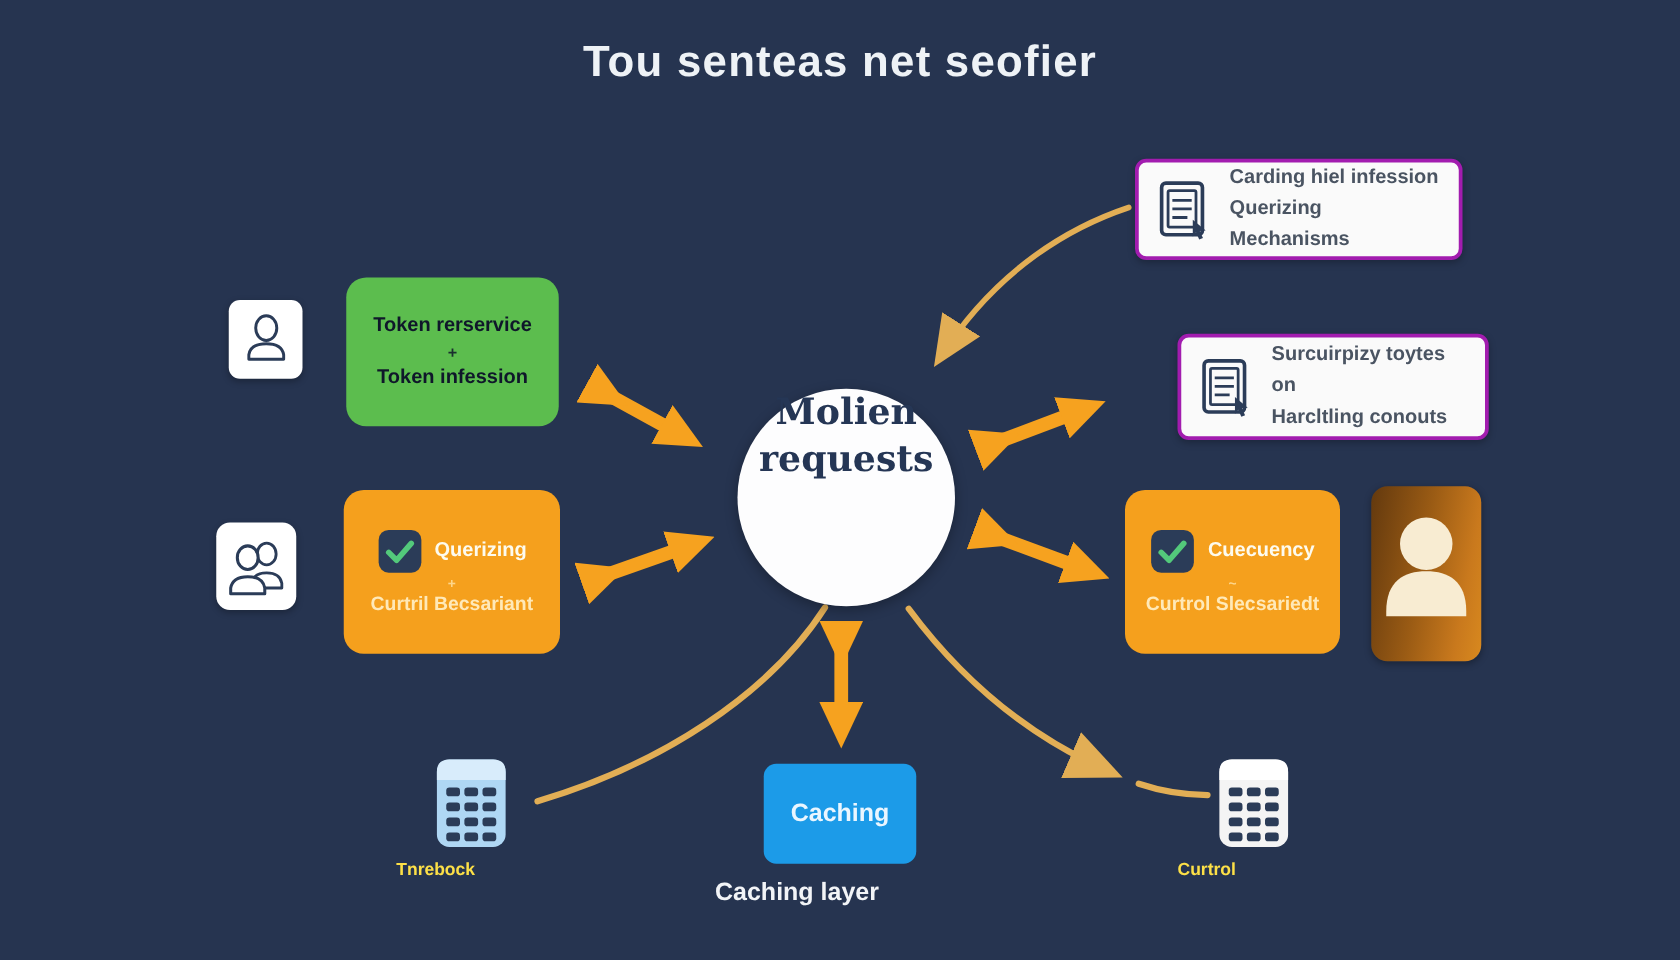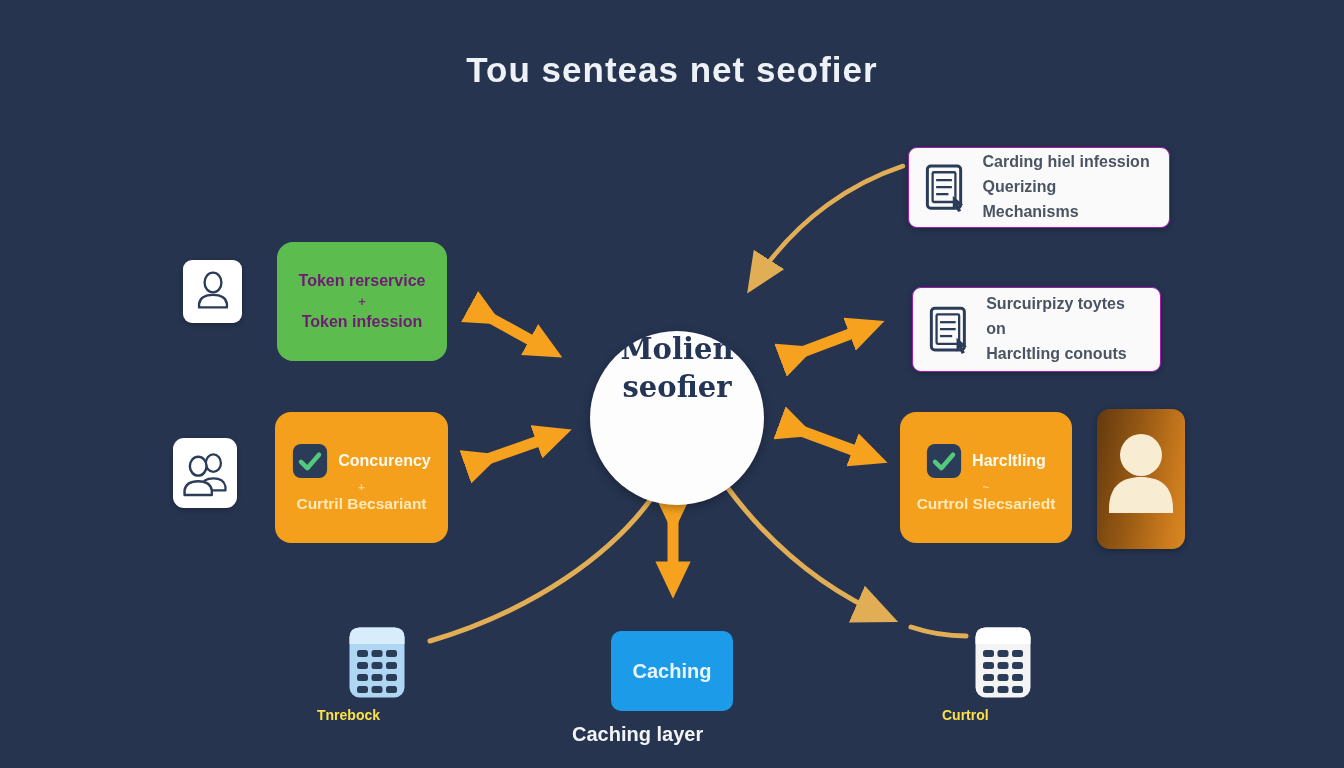--- a/index.html
+++ b/index.html
@@ -1,52 +1,52 @@
 <!DOCTYPE html>
 <html><head>
 <meta charset="utf-8">
 <style>
   html,body{margin:0;padding:0;background:#1d2940;}
   .stage{
     position:relative;width:1344px;height:768px;overflow:hidden;
     background:#263450;
     font-family:"Liberation Sans", sans-serif;
   }
-  .abs{position:absolute;margin-top:20px;}
+  .abs{position:absolute;}
   .title{
     left:0;top:30px;width:100%;text-align:center;
     color:#EEF2F6;font-size:35px;font-weight:700;letter-spacing:1px;
   }
   svg.overlay{position:absolute;left:0;top:0;pointer-events:none;}
 
   
   .node{box-sizing:border-box;display:flex;flex-direction:column;align-items:center;justify-content:center;text-align:center;}
   .green-node{
     left:277px;top:222px;width:170px;height:119px;border-radius:16px;
-    background:#5CBD4E;color:#701a75;font-size:16px;font-weight:700;
+    background:#5CBD4E;color:#0f172a;font-size:16px;font-weight:700;
   }
   .green-node .plus{font-size:13px;margin:4px 0;opacity:.85;}
   .orange-node{
     border-radius:16px;background:#F5A01D;font-weight:700;
   }
   .orange-left{left:275px;top:392px;width:173px;height:131px;}
   .orange-right{left:900px;top:392px;width:172px;height:131px;}
   .orange-row{display:flex;align-items:center;gap:10px;justify-content:center;}
   .orange-title{color:#FDFBEF;font-size:16px;}
   .orange-divider{color:#FFE3A6;font-size:11px;line-height:10px;margin:3px 0;opacity:.8;}
   .orange-sub{color:#FFE9B8;font-size:15.5px;text-align:right;}
   .checkbox{width:36px;height:36px;flex:0 0 auto;}
 
   .white-node{
-    background:#FAFAFA;border-radius:9px;border:1px solid #a21caf;
+    background:#FAFAFA;border-radius:9px;border:3px solid #a21caf;
     box-shadow:0 2px 6px rgba(0,0,0,.25);
     display:flex;align-items:center;gap:14px;box-sizing:border-box;padding:17px 14px;
   }
   .white-top{left:908px;top:127px;width:262px;height:81px;}
-  .white-mid{left:912px;top:267px;width:249px;height:85px;}
+  .white-mid{left:942px;top:267px;width:249px;height:85px;}
   .white-node .txt{color:#4A5462;font-size:16px;font-weight:600;line-height:1.55;text-align:left;}
   .doc-icon{width:46px;height:52px;flex:0 0 aupx;}
 
   .center-circle{
     left:590px;top:311px;width:174px;height:174px;border-radius:50%;
     background:#FDFDFE;display:flex;flex-direction:column;align-items:center;justify-content:flex-start;
     box-shadow:0 3px 10px rgba(0,0,0,.3);
     color:#253655;font-family:"DejaVu Serif","Liberation Serif",serif;
     font-weight:700;font-size:29px;line-height:1.3;text-align:center;
   }
@@ -127,29 +127,29 @@
     <div class="plus">+</div>
     <div>Token infession</div>
   </div>
 
   <div class="abs node orange-node orange-left">
     <div class="orange-row">
       <svg class="checkbox" viewBox="0 0 40 40">
         <rect x="1" y="1" width="38" height="38" rx="9" fill="#2B3C58"></rect>
         <path d="M10 21 L17 28 L30 13" stroke="#53C97B" stroke-width="5" fill="none" stroke-linecap="round" stroke-linejoin="round"></path>
       </svg>
-      <span class="orange-title">Concurency</span>
+      <span class="orange-title">Querizing</span>
     </div>
     <div class="orange-divider">+</div>
     <div class="orange-sub">Curtril Becsariant</div>
   </div>
 
   <div class="abs center-circle">
     <div>Molien</div>
-    <div>seofier</div>
+    <div>requests</div>
   </div>
 
   <div class="abs white-node white-top">
     <svg class="doc-icon" width="46" height="52" viewBox="0 0 52 58">
       <rect x="5" y="4" width="38" height="48" rx="4" fill="none" stroke="#2B3C58" stroke-width="3.4"></rect>
       <rect x="11" y="11" width="26" height="34" rx="1.5" fill="none" stroke="#2B3C58" stroke-width="2.6"></rect>
       <line x1="15" y1="20" x2="33" y2="20" stroke="#2B3C58" stroke-width="2.6"></line>
       <line x1="15" y1="28" x2="33" y2="28" stroke="#2B3C58" stroke-width="2.6"></line>
       <line x1="15" y1="36" x2="29" y2="36" stroke="#2B3C58" stroke-width="2.6"></line>
       <path d="M34 38 L46 48 L40.5 48.5 L43.5 55 L40 56.5 L37 50 L34 54 Z" fill="#2B3C58"></path>
@@ -174,21 +174,21 @@
       <div>Harcltling conouts</div>
     </div>
   </div>
 
   <div class="abs node orange-node orange-right">
     <div class="orange-row">
       <svg class="checkbox" viewBox="0 0 40 40">
         <rect x="1" y="1" width="38" height="38" rx="9" fill="#2B3C58"></rect>
         <path d="M10 21 L17 28 L30 13" stroke="#53C97B" stroke-width="5" fill="none" stroke-linecap="round" stroke-linejoin="round"></path>
       </svg>
-      <span class="orange-title">Harcltling</span>
+      <span class="orange-title">Cuecuency</span>
     </div>
     <div class="orange-divider">~</div>
     <div class="orange-sub">Curtrol Slecsariedt</div>
   </div>
 
   <div class="abs brown-card">
     <svg width="76" height="124" viewBox="0 0 76 124">
       <circle cx="38" cy="38" r="21" fill="#F8ECD2"></circle>
       <path d="M6,92 C6,68 20,60 38,60 C56,60 70,68 70,92 L70,96 L6,96 Z" fill="#F8ECD2"></path>
     </svg>

